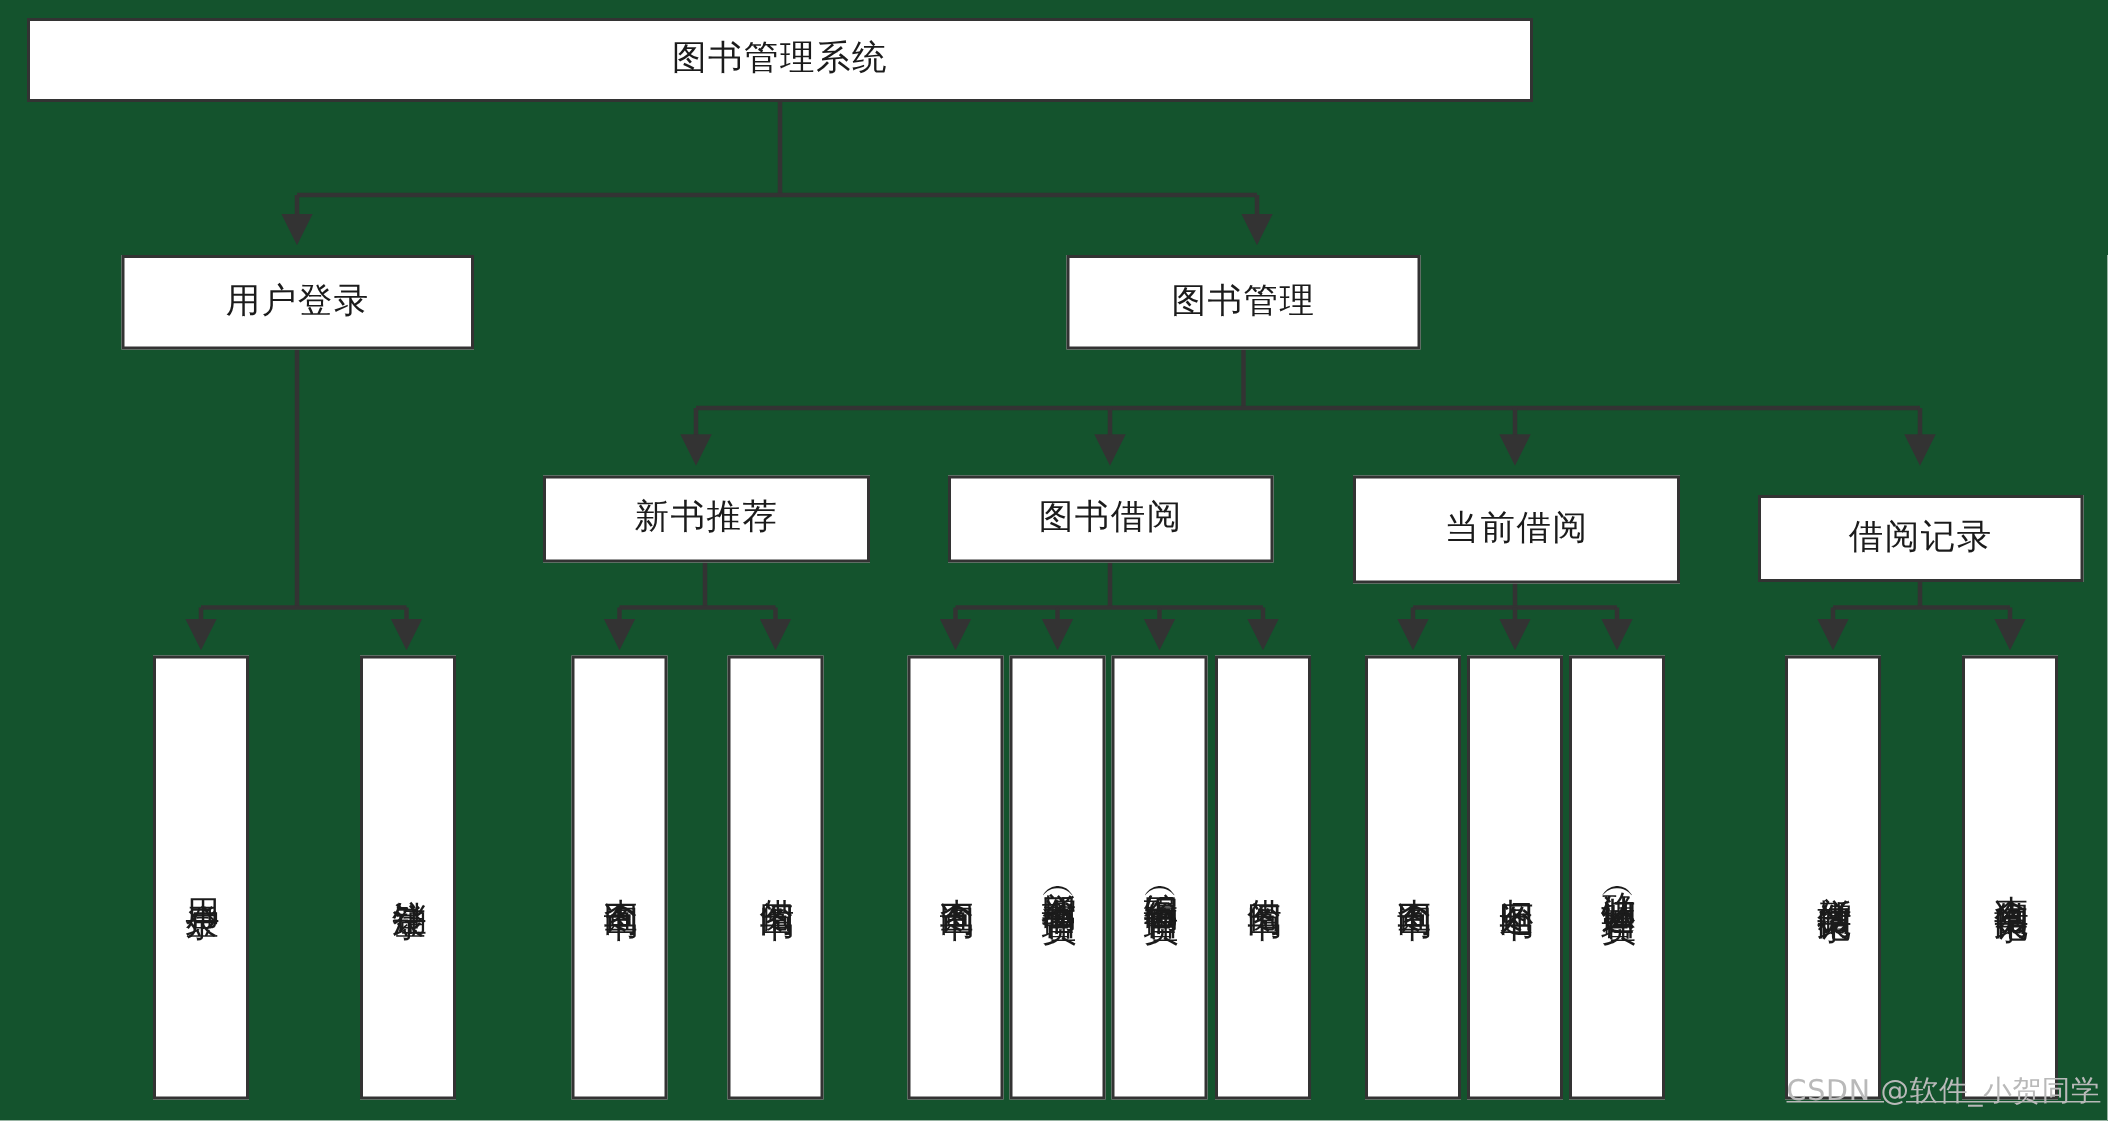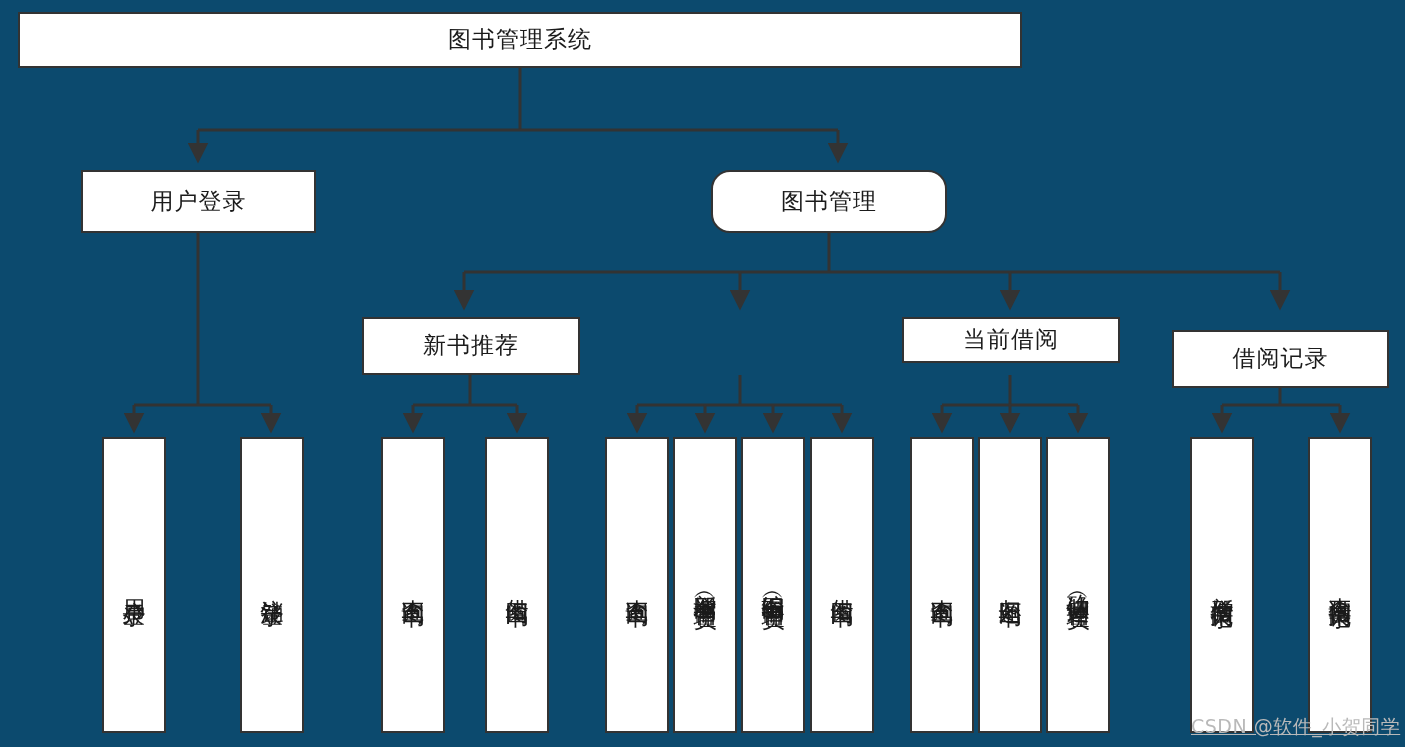--- a/index.html
+++ b/index.html
@@ -5,21 +5,21 @@
 <style>
   html, body {
     margin: 0;
     padding: 0;
     background: #ffffff;
   }
   #canvas {
     position: relative;
     width: 1405px;
     height: 747px;
-    background: #0c4a6e;
+    background: #14532d;
     font-family: "DejaVu Sans", "Liberation Sans", sans-serif;
     overflow: hidden;
   }
   #diagram-svg {
     position: absolute;
     left: 0;
     top: 0;
     width: 1405px;
     height: 747px;
   }
@@ -125,28 +125,31 @@
     </g>
   </svg>
 
   <div class="node-box" style="left:18px; top:12px; width:1004px; height:56px;">
     <span class="node-label-h">图书管理系统</span>
   </div>
 
   <div class="node-box" style="left:81px; top:170px; width:235px; height:63px;">
     <span class="node-label-h">用户登录</span>
   </div>
-  <div class="node-box" style="left:711px; top:170px; width:236px; height:63px;border-radius:19px;">
+  <div class="node-box" style="left:711px; top:170px; width:236px; height:63px;">
     <span class="node-label-h">图书管理</span>
   </div>
 
   <div class="node-box" style="left:362px; top:317px; width:218px; height:58px;">
     <span class="node-label-h">新书推荐</span>
   </div>
-  <div class="node-box" style="left:902px; top:317px; width:218px; height:46px;">
+  <div class="node-box" style="left:632px; top:317px; width:217px; height:58px;">
+    <span class="node-label-h">图书借阅</span>
+  </div>
+  <div class="node-box" style="left:902px; top:317px; width:218px; height:72px;">
     <span class="node-label-h">当前借阅</span>
   </div>
   <div class="node-box" style="left:1172px; top:330px; width:217px; height:58px;">
     <span class="node-label-h">借阅记录</span>
   </div>
 
   <div class="leaf-box" style="left:102px; top:437px; width:64px; height:296px;">
     <span class="node-label-v">用户登录</span>
   </div>
   <div class="leaf-box" style="left:240px; top:437px; width:64px; height:296px;">

